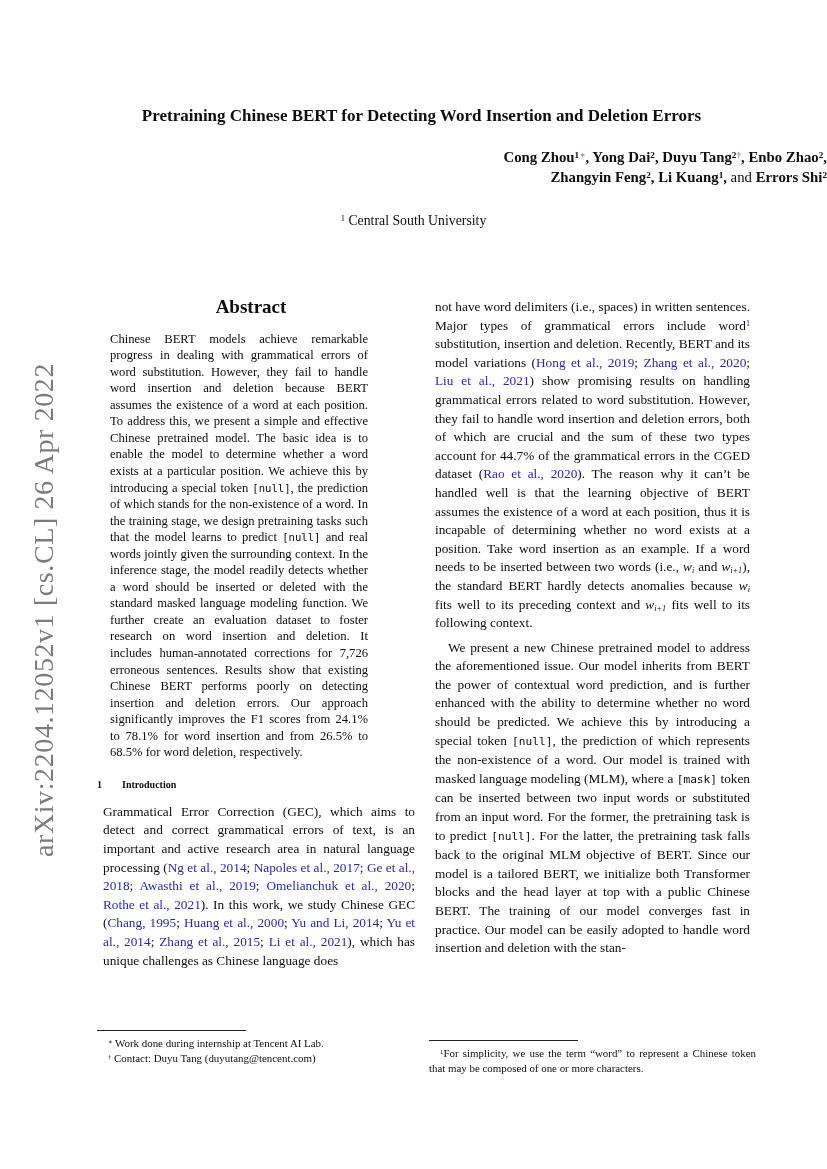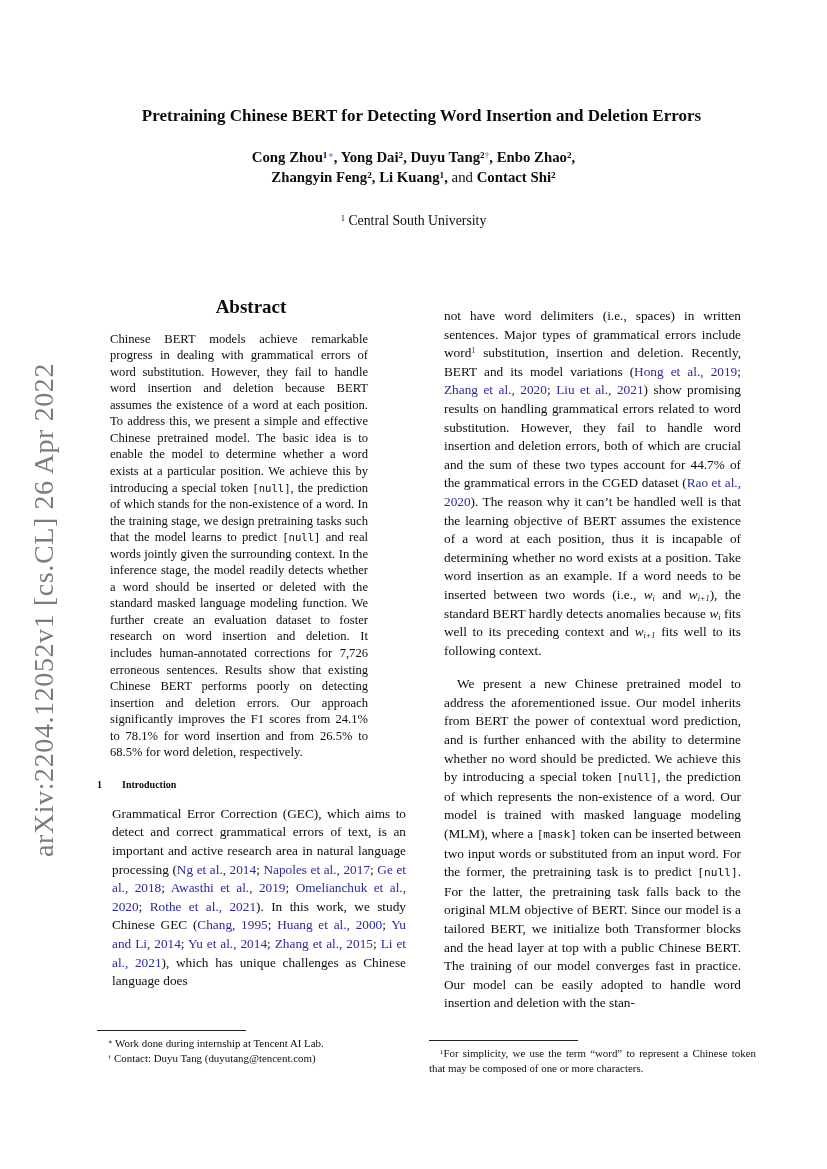--- a/index.html
+++ b/index.html
@@ -16,42 +16,42 @@
   .watermark{
     position:absolute;top:610px;left:44px;
     transform:translate(-50%,-50%) rotate(-90deg);
     white-space:nowrap;font-size:28px;color:var(--wm);letter-spacing:0.6px;
   }
   .title{
     position:absolute;top:106px;left:64px;right:48px;
     text-align:center;font-size:17px;font-weight:700;
   }
   .authors{
-    position:absolute;top:147px;left:0;width:100%;text-align:center;
+    position:absolute;top:147px;left:0;width:100%;text-align:right;
     font-size:14.8px;font-weight:700;line-height:20px;
   }
   .authors .seg-n{font-weight:400;}
   .affiliations{
     position:absolute;top:210px;left:0;width:100%;text-align:center;
     font-size:13.8px;line-height:22px;
   }
   .col{position:absolute;top:292px;}
   .col-left{left:97px;width:324px;}
   .col-right{left:429px;width:327px;}
   .abstract-heading{
     width:258px;margin:4px 0 12px 25px;text-align:center;
     font-size:19px;font-weight:700;
   }
   .abstract-body{
     margin-left:13px;width:258px;font-size:12.6px;line-height:16.55px;
     text-align:justify;
   }
   .section-heading{margin:18px 0 13px 0;font-size:10px;font-weight:700;}
   .section-heading .sec-num{display:inline-block;min-width:25px;}
-  .body-par{font-size:13.3px;line-height:18.6px;text-align:justify;margin:15px;}
+  .body-par{font-size:13.3px;line-height:18.6px;text-align:justify;margin:6px;}
   .indent{text-indent:13px;}
   .fn-block{position:absolute;background:#ffffff;}
   .fn-block-left{left:97px;top:1030px;width:324px;}
   .fn-block-right{left:429px;top:1040px;width:327px;}
   .fn-rule{width:149px;border:0;border-top:1.2px solid #222;margin:0 0 5px 0;}
   .footnote{font-size:10.9px;line-height:14.6px;margin:0;text-indent:11px;text-align:justify;}
   .seg-sup,.seg-supb,.seg-supt{font-size:0.62em;vertical-align:0.45em;line-height:0;}
   .seg-supb{color:var(--cite);}
   .seg-supt{color:var(--thanks);}
   .seg-c{color:var(--cite);}
@@ -63,21 +63,21 @@
 <body>
 
 <div class="page">
 
   <div class="watermark">arXiv:2204.12052v1  [cs.CL]  26 Apr 2022</div>
 
   <div class="title">Pretraining Chinese BERT for Detecting Word Insertion and Deletion Errors</div>
 
   <div class="authors">
     <div><span>Cong Zhou</span><span class="seg-sup">1</span><span class="seg-supt">∗</span><span>,  </span><span>Yong Dai</span><span class="seg-sup">2</span><span>, </span><span>Duyu Tang</span><span class="seg-sup">2</span><span class="seg-supt">†</span><span>, </span><span>Enbo Zhao</span><span class="seg-sup">2</span><span>,</span></div>
-    <div><span>Zhangyin Feng</span><span class="seg-sup">2</span><span>, </span><span>Li Kuang</span><span class="seg-sup">1</span><span>,  </span><span class="seg-n">and</span><span>  Contact Shi</span><span class="seg-sup">2</span></div>
+    <div><span>Zhangyin Feng</span><span class="seg-sup">2</span><span>, </span><span>Li Kuang</span><span class="seg-sup">1</span><span>,  </span><span class="seg-n">and</span><span>  Errors Shi</span><span class="seg-sup">2</span></div>
   </div>
 
   <div class="affiliations">
     <div><span class="seg-sup">1</span><span> Central South University</span></div>
   </div>
 
   <div class="col col-left">
     <div class="abstract-heading">Abstract</div>
     <p class="abstract-body"><span>Chinese BERT models achieve remarkable progress in dealing with grammatical errors of word substitution. However, they fail to handle word insertion and deletion because BERT assumes the existence of a word at each position. To address this, we present a simple and effective Chinese pretrained model. The basic idea is to enable the model to determine whether a word exists at a particular position. We achieve this by introducing a special token </span><span class="seg-m">[null]</span><span>, the prediction of which stands for the non-existence of a word. In the training stage, we design pretraining tasks such that the model learns to predict </span><span class="seg-m">[null]</span><span> and real words jointly given the surrounding context. In the inference stage, the model readily detects whether a word should be inserted or deleted with the standard masked language modeling function. We further create an evaluation dataset to foster research on word insertion and deletion. It includes human-annotated corrections for 7,726 erroneous sentences. Results show that existing Chinese BERT performs poorly on detecting insertion and deletion errors. Our approach significantly improves the F1 scores from 24.1% to 78.1% for word insertion and from 26.5% to 68.5% for word deletion, respectively.</span></p>
     <div class="section-heading">

